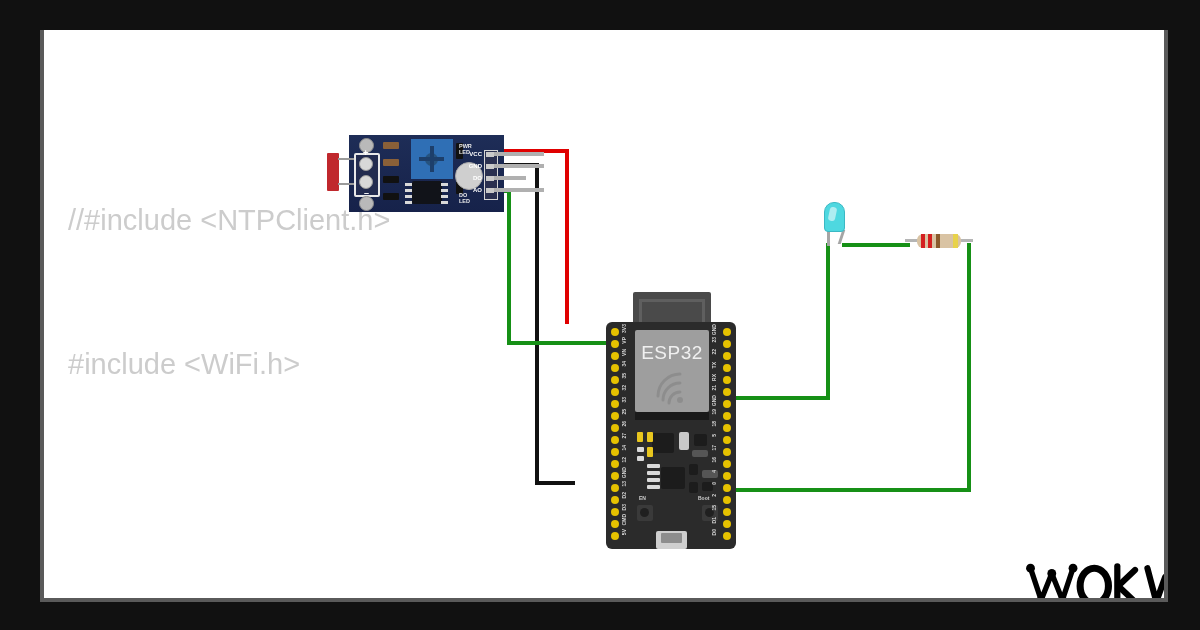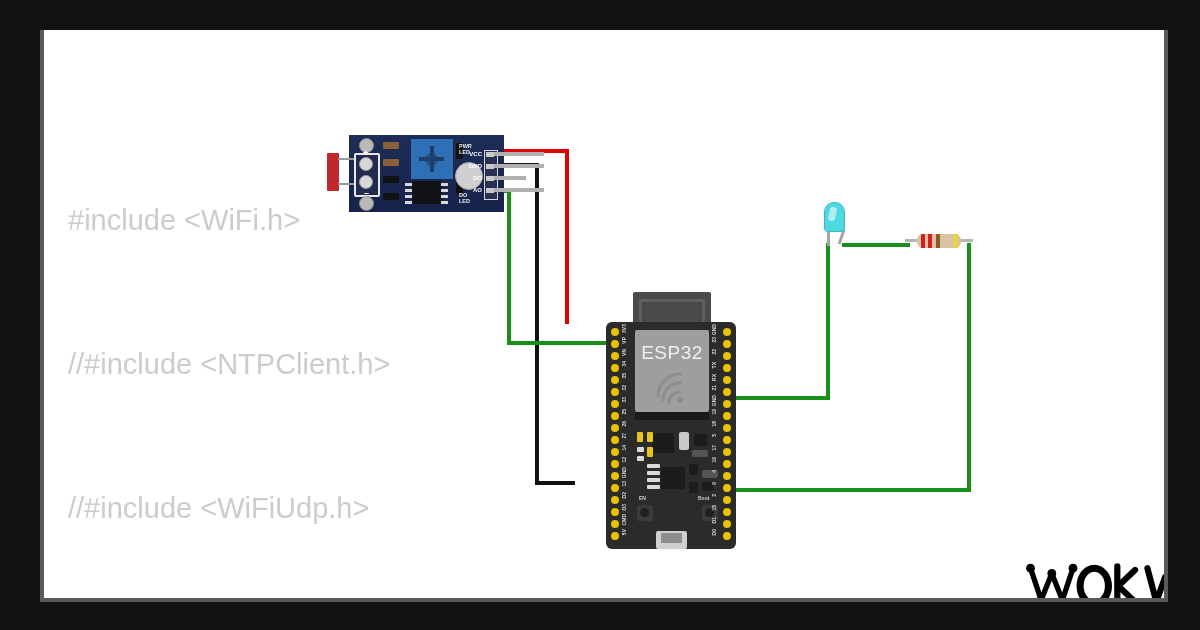--- a/index.html
+++ b/index.html
@@ -191,23 +191,22 @@
 </style>
 </head>
 <body>
 
 <div id="root">
 
   <div class="canvas-border"></div>
   <div class="canvas">
 
     <div class="code">
+      <span class="ln">//#include &lt;NTPClient.h&gt;</span>
       <span class="ln">#include &lt;WiFi.h&gt;</span>
-      <span class="ln">//#include &lt;NTPClient.h&gt;</span>
-      <span class="ln">//#include &lt;WiFiUdp.h&gt;</span>
       
       
       
       
       
       
       
     </div>
 
     <div class="wire wire-red" style="left:419px;top:119px;width:106px;height:4px;"></div>

